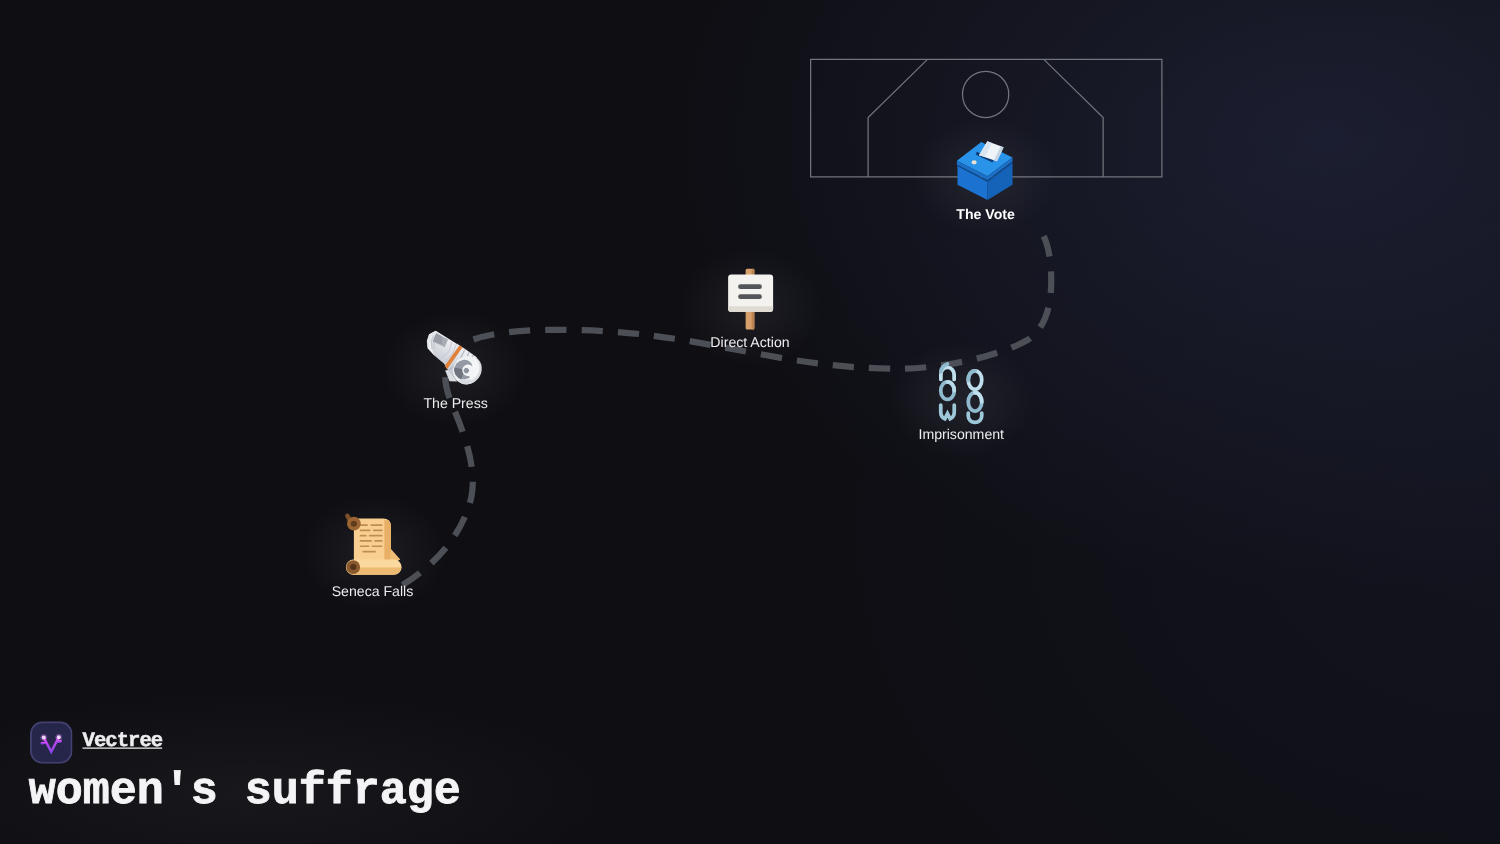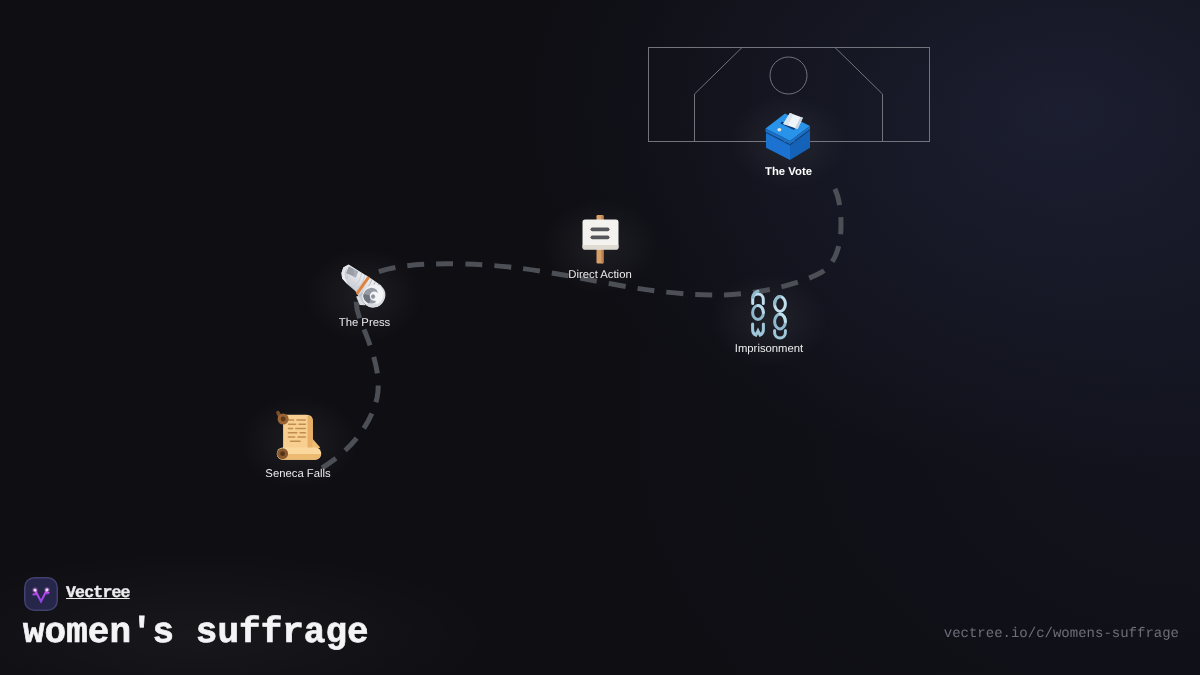--- a/index.html
+++ b/index.html
@@ -166,14 +166,13 @@
     <path d="M 21.8 16.4 L 24.6 16"></path>
     <path d="M 17 24.5 L 17 26.3"></path>
   </g>
   <circle cx="11" cy="13" r="2.8" fill="rgba(222,140,255,0.28)"></circle>
   <circle cx="23" cy="12.8" r="2.8" fill="rgba(222,140,255,0.28)"></circle>
   <circle cx="11" cy="13" r="1.6" fill="#F3D4FA"></circle>
   <circle cx="23" cy="12.8" r="1.6" fill="#F3D4FA"></circle>
 </svg>
 <div class="brand">Vectree</div>
 <div class="title">women's suffrage</div>
-<div class="url">vectree.io/c/womens-suffrage</div>
 </div>
 
 </body></html>

